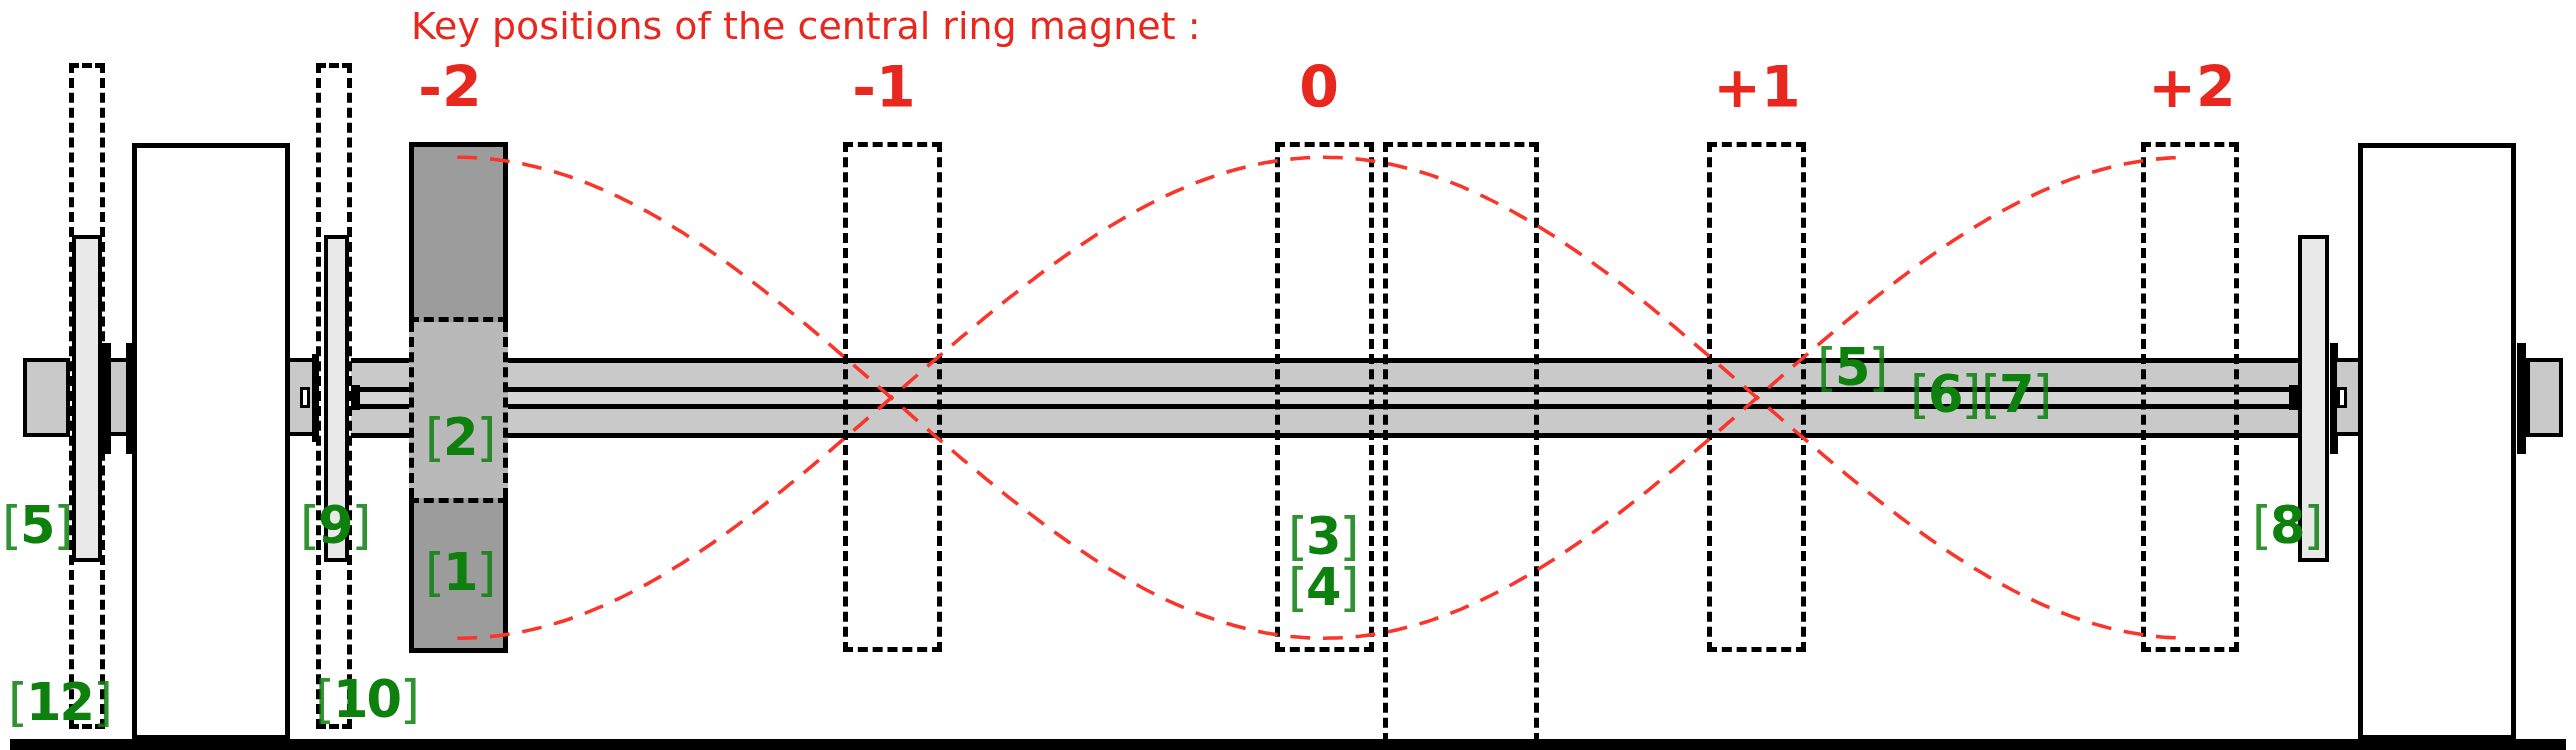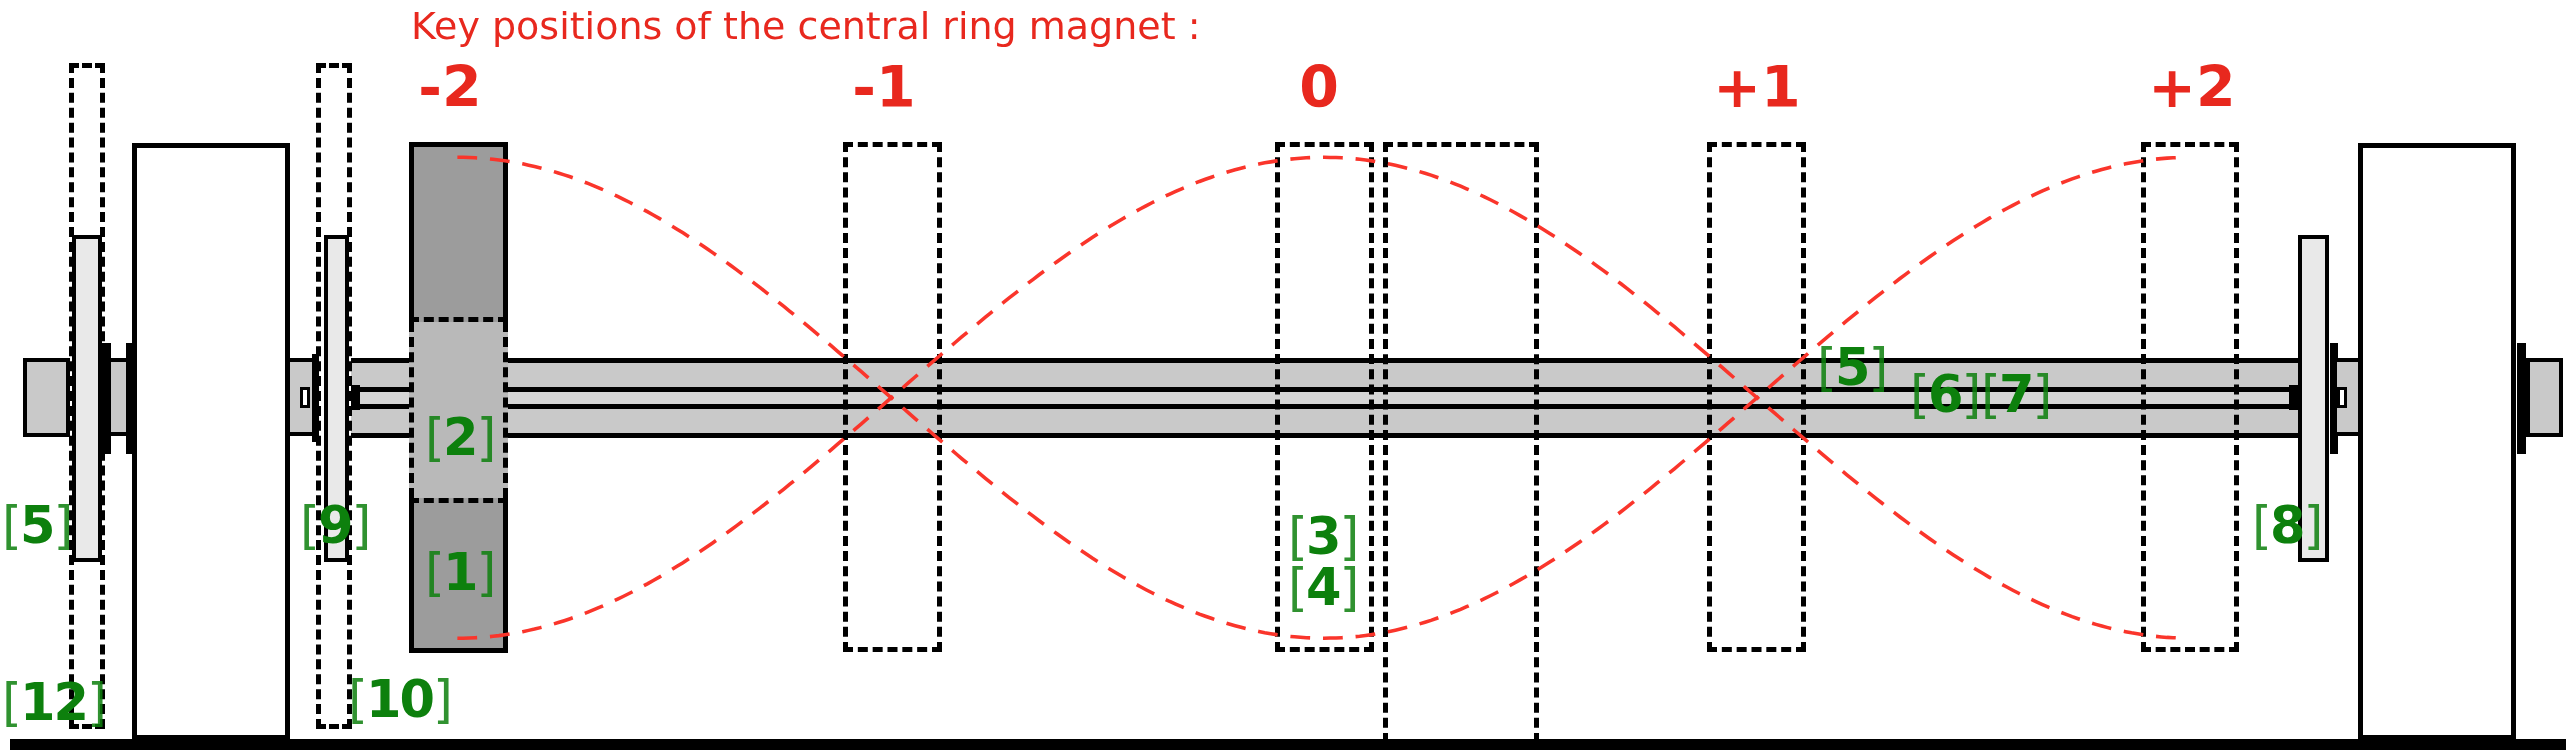--- a/index.html
+++ b/index.html
@@ -95,18 +95,18 @@
   <div id="clabels">
       <div class="clabel" style="left: 425px; top: 547px;"><span class="br">[</span><b>1</b><span class="br">]</span></div>
       <div class="clabel" style="left: 425px; top: 412px;"><span class="br">[</span><b>2</b><span class="br">]</span></div>
       <div class="clabel" style="left: 1288px; top: 511px;"><span class="br">[</span><b>3</b><span class="br">]</span></div>
       <div class="clabel" style="left: 1288px; top: 562px;"><span class="br">[</span><b>4</b><span class="br">]</span></div>
       <div class="clabel" style="left: 1817px; top: 342px;"><span class="br">[</span><b>5</b><span class="br">]</span></div>
       <div class="clabel" style="left: 1910px; top: 369px;"><span class="br">[</span><b>6</b><span class="br">]</span></div>
       <div class="clabel" style="left: 1981px; top: 369px;"><span class="br">[</span><b>7</b><span class="br">]</span></div>
       <div class="clabel" style="left: 2252px; top: 500px;"><span class="br">[</span><b>8</b><span class="br">]</span></div>
       <div class="clabel" style="left: 300px; top: 500px;"><span class="br">[</span><b>9</b><span class="br">]</span></div>
-      <div class="clabel" style="left: 348px; top: 674px;"><span class="br">[</span><b>10</b><span class="br">]</span></div>
-      <div class="clabel" style="left: 2px; top: 677px;"><span class="br">[</span><b>12</b><span class="br">]</span></div>
+      <div class="clabel" style="left: 315px; top: 674px;"><span class="br">[</span><b>10</b><span class="br">]</span></div>
+      <div class="clabel" style="left: 8px; top: 677px;"><span class="br">[</span><b>12</b><span class="br">]</span></div>
       <div class="clabel" style="left: 2px; top: 500px;"><span class="br">[</span><b>5</b><span class="br">]</span></div>
     </div>
 </div>
 
 
 </body></html>

